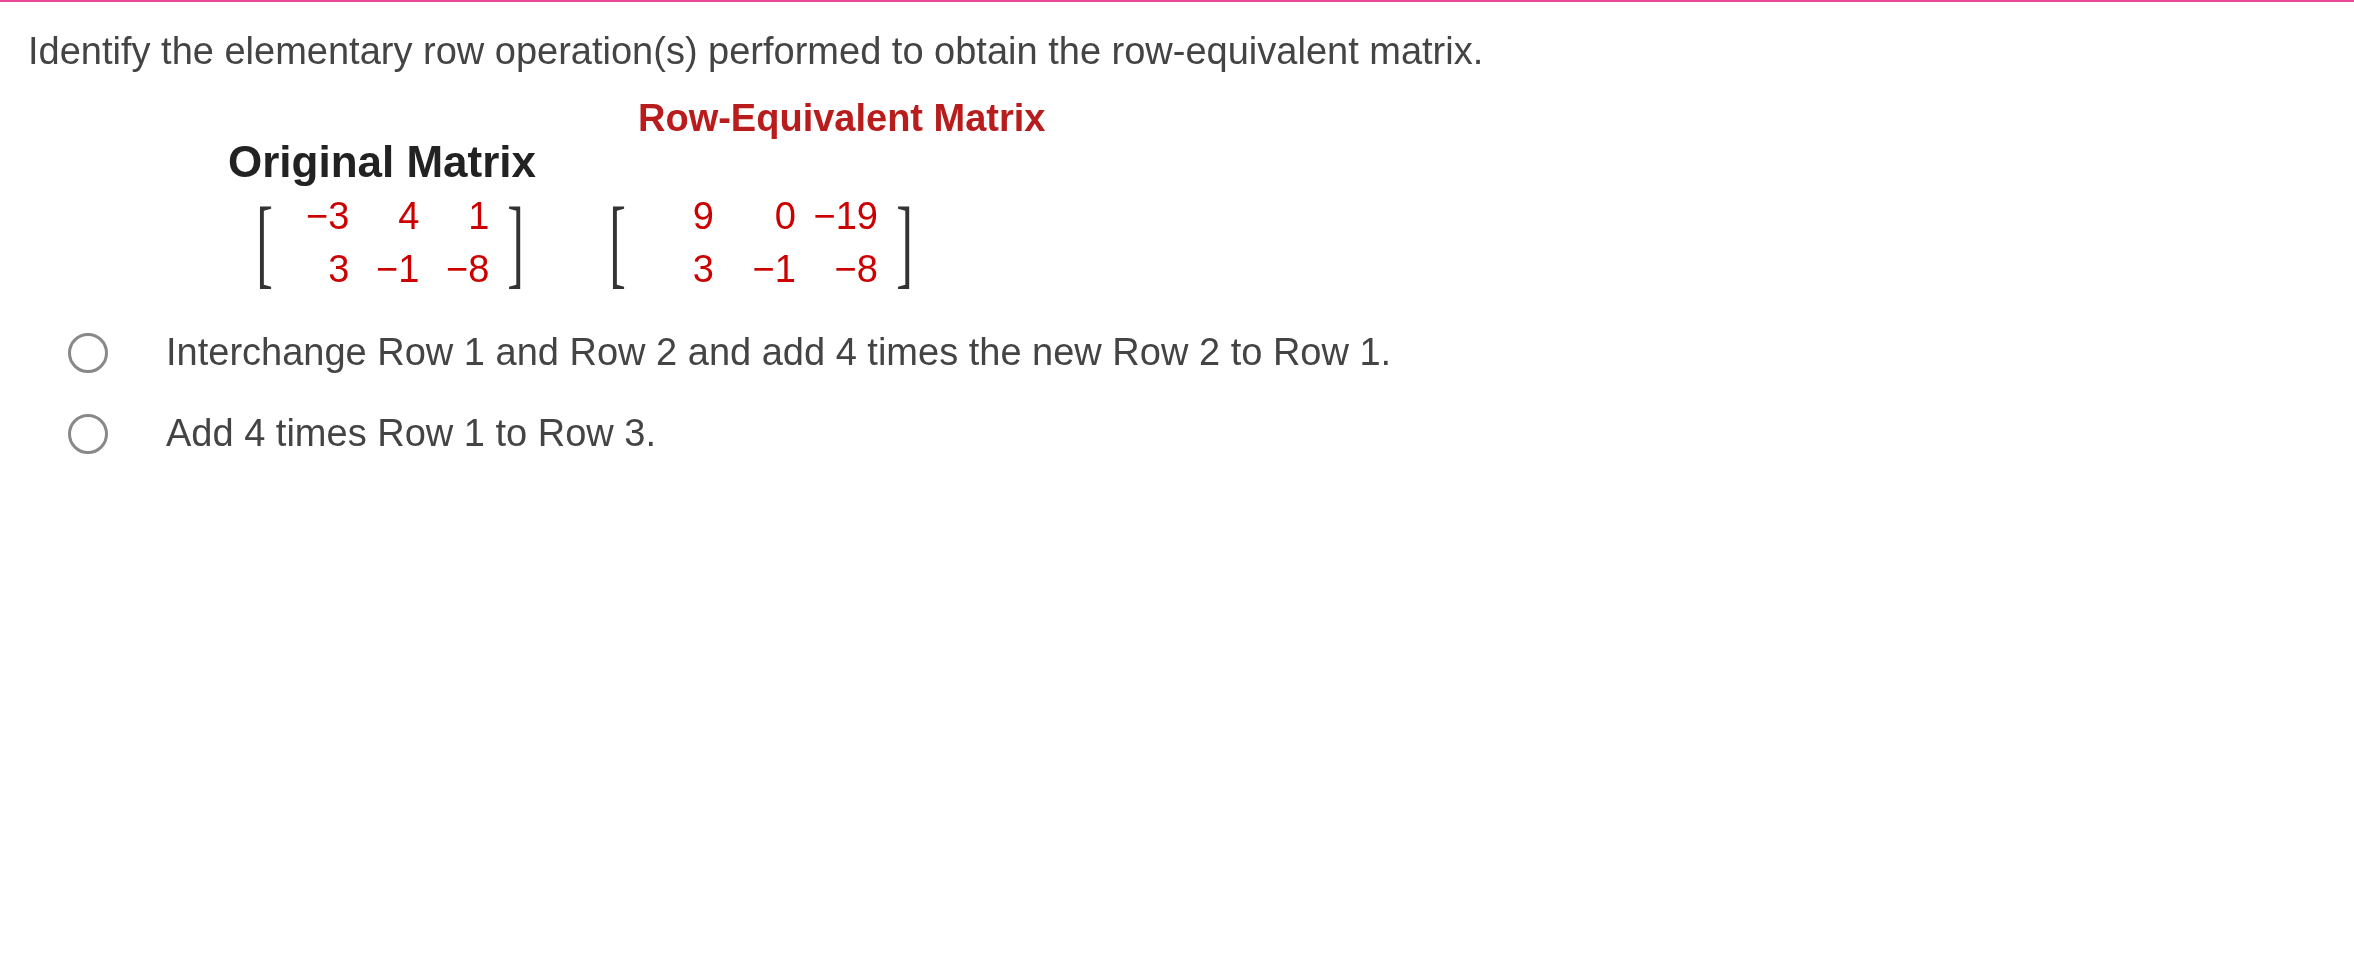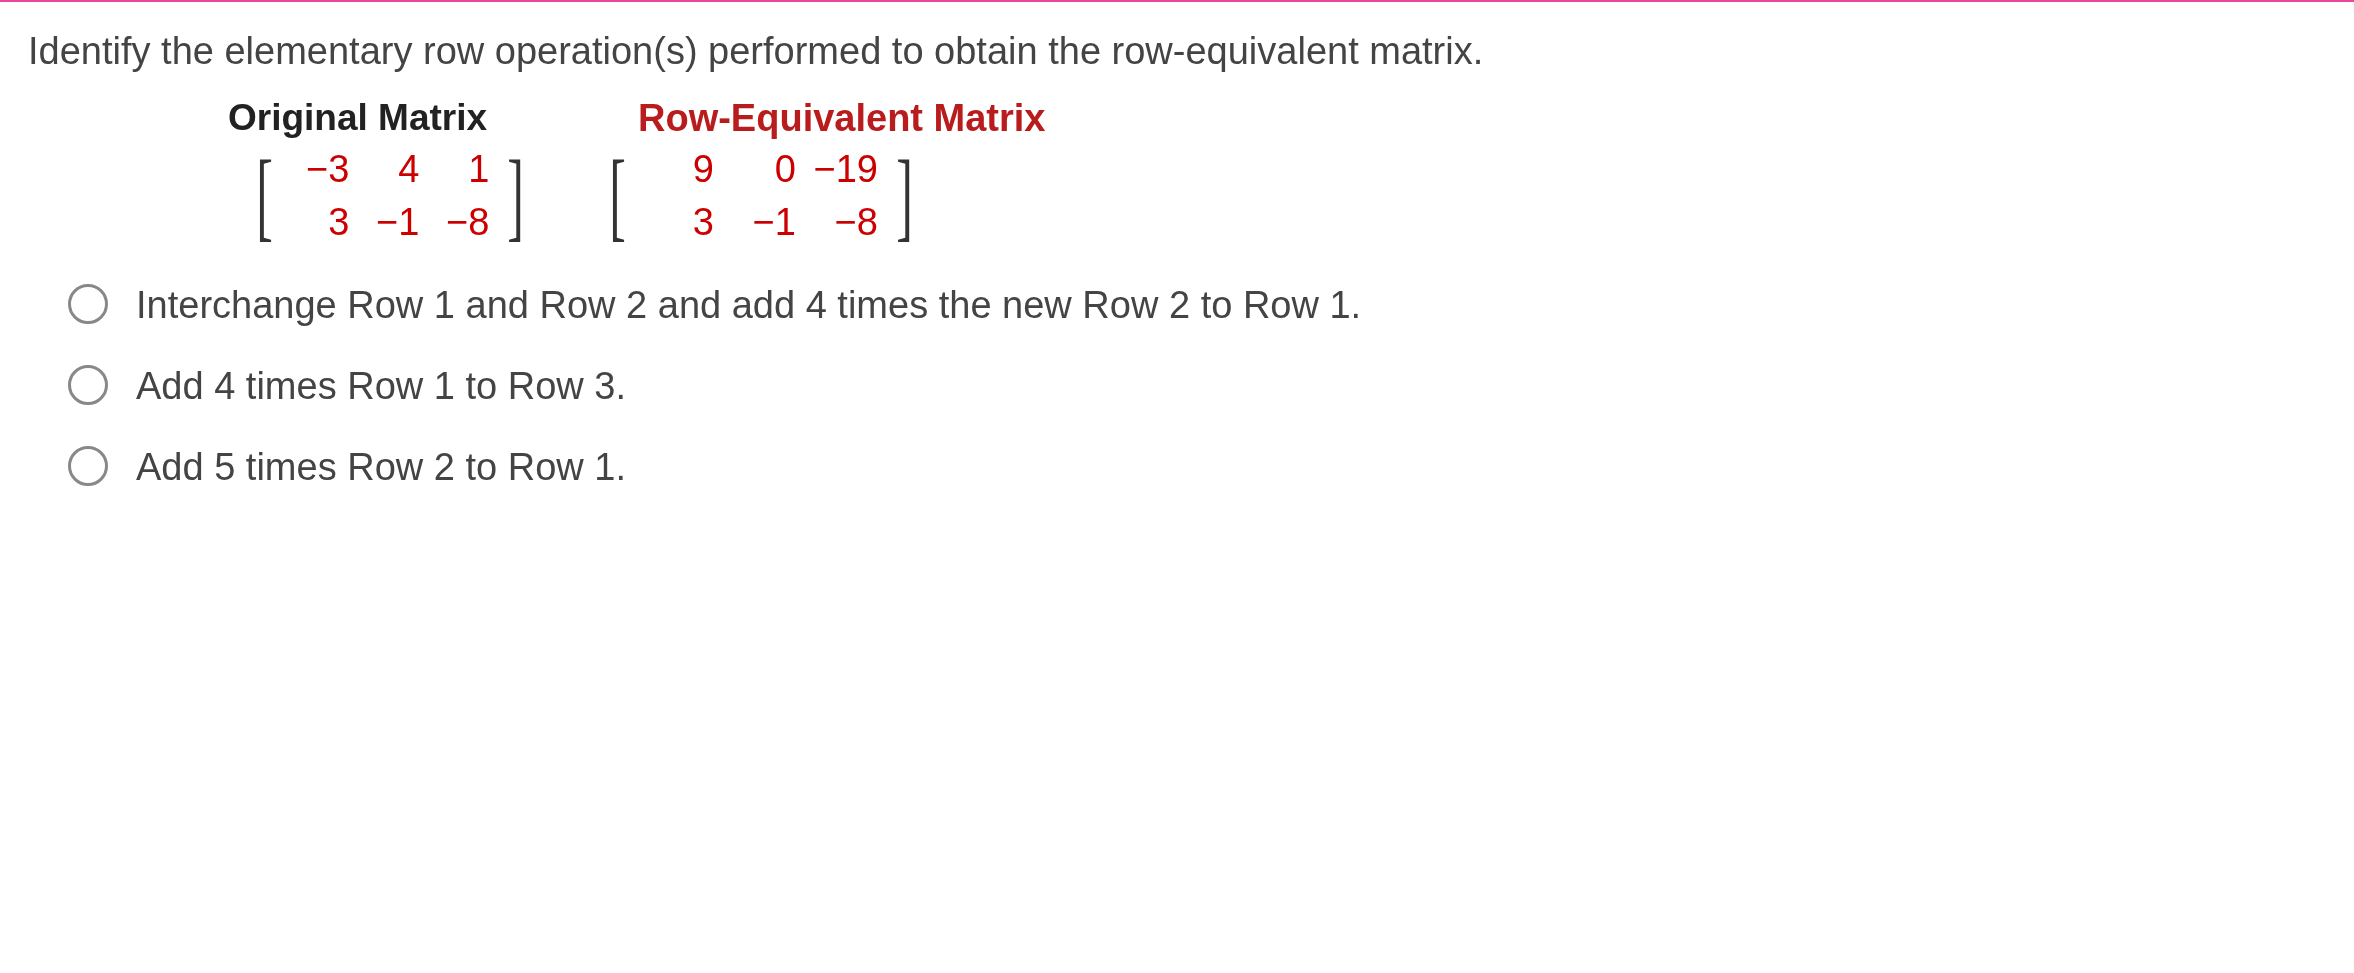--- a/index.html
+++ b/index.html
@@ -24,24 +24,25 @@
       color: #444444;
       margin-bottom: 24px;
       font-weight: 400;
     }
     .matrix-headers {
       display: flex;
       margin-left: 200px;
       margin-bottom: 8px;
     }
     .header-original {
-      font-size: 37px;
+      font-size: 44px;
       font-weight: 700;
       color: #222222;
       width: 380px;
+      margin-top: 40px;
     }
     .header-equivalent {
       font-size: 38px;
       font-weight: 700;
       color: #b91c1c;
       margin-left: 30px;
     }
     .matrix-row {
       display: flex;
       margin-left: 220px;
@@ -84,22 +85,23 @@
     }
     .matrix-spacer {
       width: 68px;
     }
     .options {
       margin-top: 40px;
       margin-left: 40px;
     }
     .option-row {
       display: flex;
-      align-items: flex-start;
+      align-items: center;
       margin-bottom: 38px;
+      gap: 30px;
     }
     .radio-circle {
       width: 40px;
       height: 40px;
       border: 3px solid #888888;
       border-radius: 50%;
       flex-shrink: 0;
       background: #ffffff;
       cursor: pointer;
     }
@@ -161,18 +163,14 @@
 
   <div class="options">
     <div class="option-row">
       <div class="radio-circle"></div>
       <div class="option-text">Interchange Row 1 and Row 2 and add 4 times the new Row 2 to Row 1.</div>
     </div>
     <div class="option-row">
       <div class="radio-circle"></div>
       <div class="option-text">Add 4 times Row 1 to Row 3.</div>
     </div>
-    <div class="option-row">
-      <div class="radio-circle"></div>
-      <div class="option-text">Add 5 times Row 2 to Row 1.</div>
-    </div>
   </div>
 </div>
 
 </body></html>

